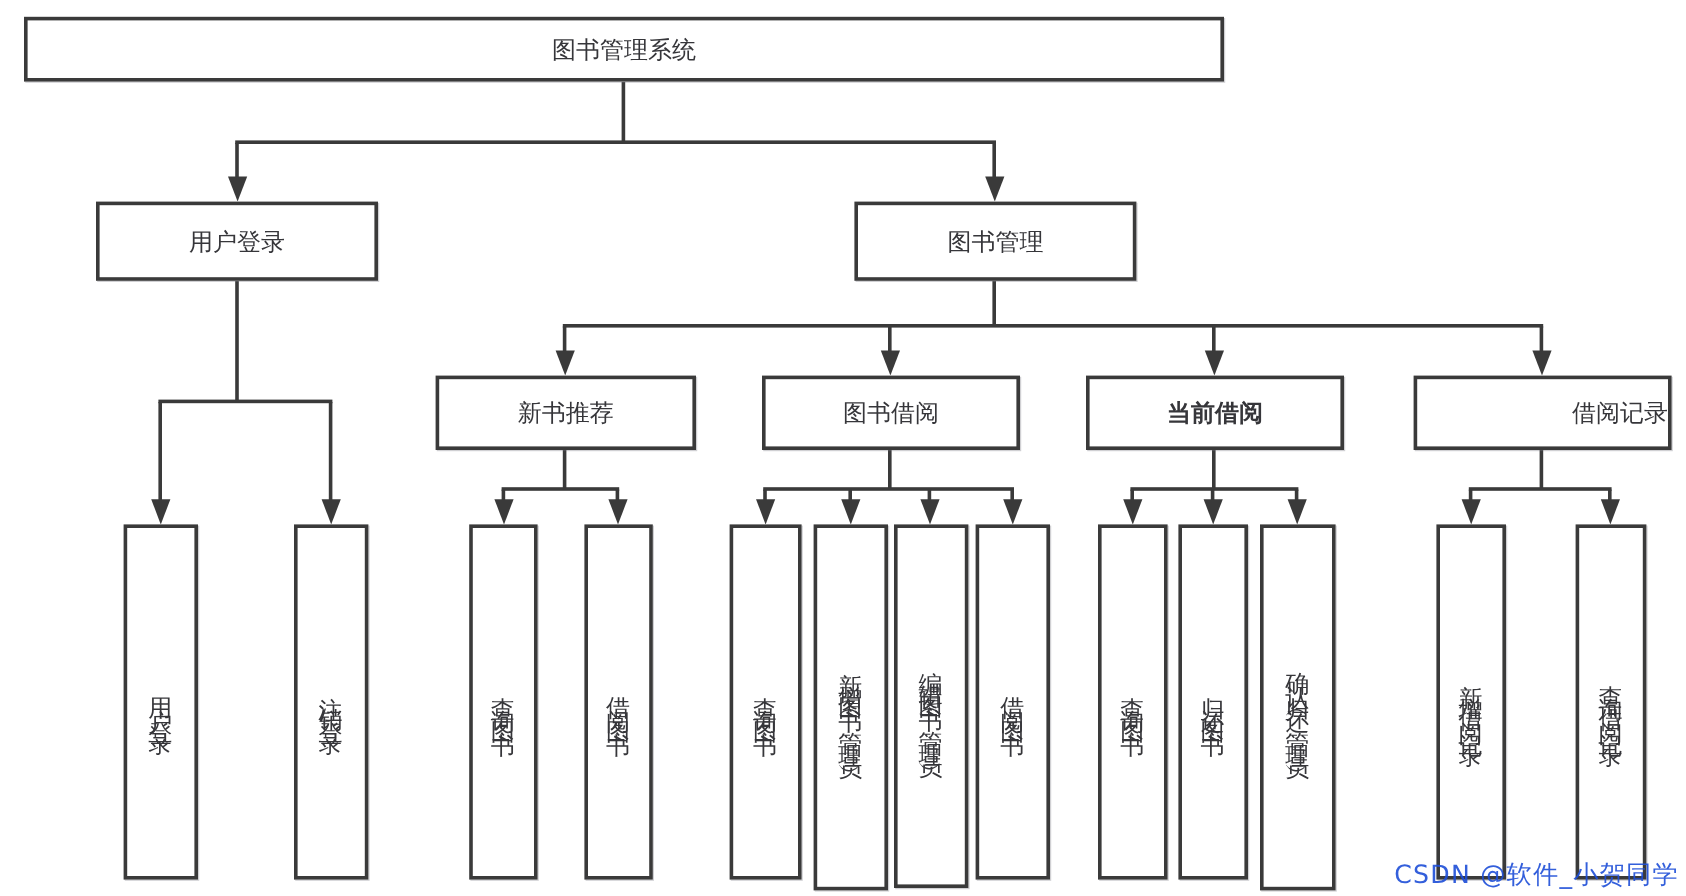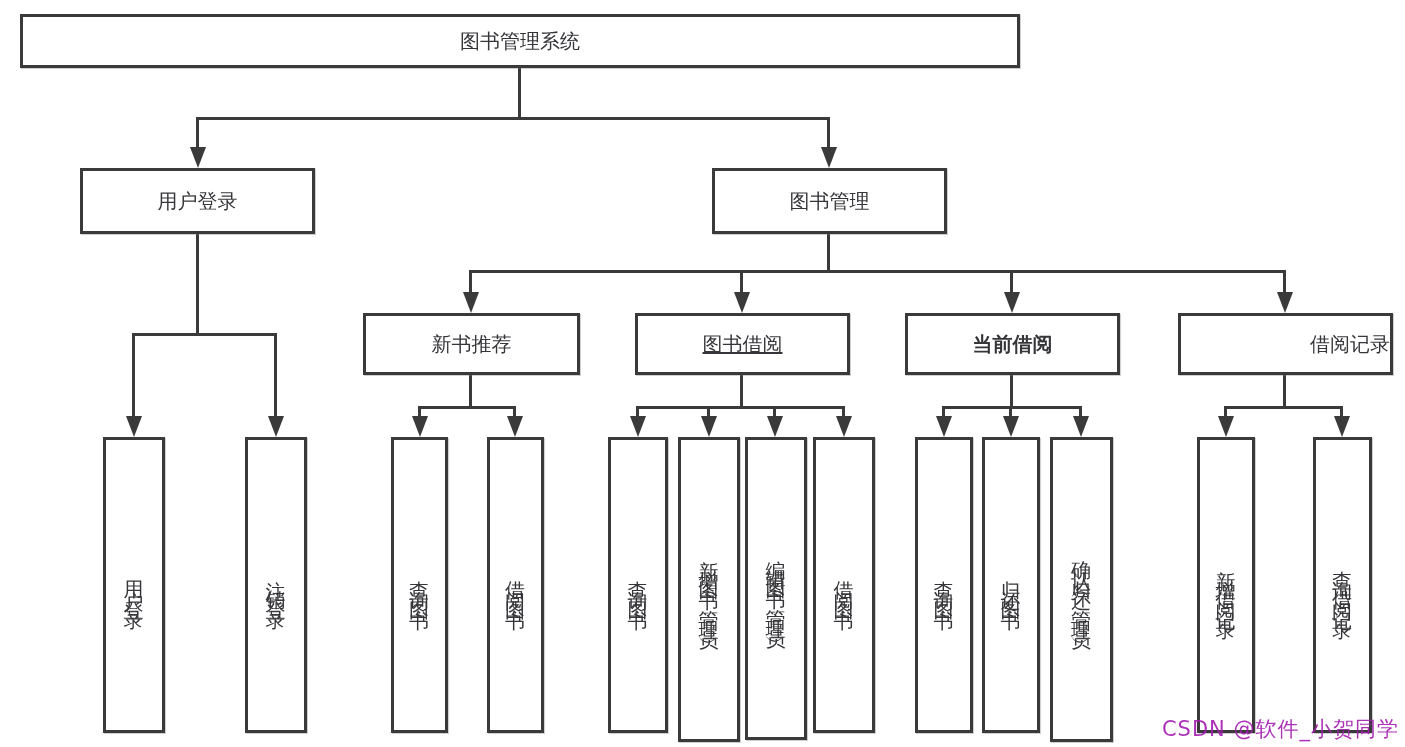--- a/index.html
+++ b/index.html
@@ -117,21 +117,21 @@
     </div>
     <div class="node" style="left: 80px; top: 168px; width: 235px; height: 66px;">
       <span class="node-label">用户登录</span>
     </div>
     <div class="node" style="left: 712px; top: 168px; width: 235px; height: 66px;">
       <span class="node-label">图书管理</span>
     </div>
     <div class="node" style="left: 363px; top: 313px; width: 217px; height: 62px;">
       <span class="node-label">新书推荐</span>
     </div>
-    <div class="node" style="left: 635px; top: 313px; width: 215px; height: 62px; text-decoration: underline;">
+    <div class="node" style="left: 635px; top: 313px; width: 215px; height: 62px;">
       <span class="node-label">图书借阅</span>
     </div>
     <div class="node" style="left: 905px; top: 313px; width: 215px; height: 62px; font-weight: bold;">
       <span class="node-label">当前借阅</span>
     </div>
     <div class="node" style="left: 1178px; top: 313px; width: 215px; height: 62px; justify-content: flex-end;">
       <span class="node-label">借阅记录</span>
     </div>
     <div class="node vertical" style="left: 103px; top: 437px; width: 62px; height: 296px;">
       <span class="node-label">用户登录</span>
@@ -165,14 +165,14 @@
     </div>
     <div class="node vertical" style="left: 1050px; top: 437px; width: 63px; height: 305px;">
       <span class="node-label">确认归还（管理员）</span>
     </div>
     <div class="node vertical" style="left: 1197px; top: 437px; width: 58px; height: 296px;">
       <span class="node-label">新增借阅记录</span>
     </div>
     <div class="node vertical" style="left: 1313px; top: 437px; width: 59px; height: 296px;">
       <span class="node-label">查询借阅记录</span>
     </div>
-    <div class="watermark" style="color: #a21caf;">CSDN @软件_小贺同学</div>
+    <div class="watermark" style="color: #1d4ed8;">CSDN @软件_小贺同学</div>
   </div>
 
 </body></html>

